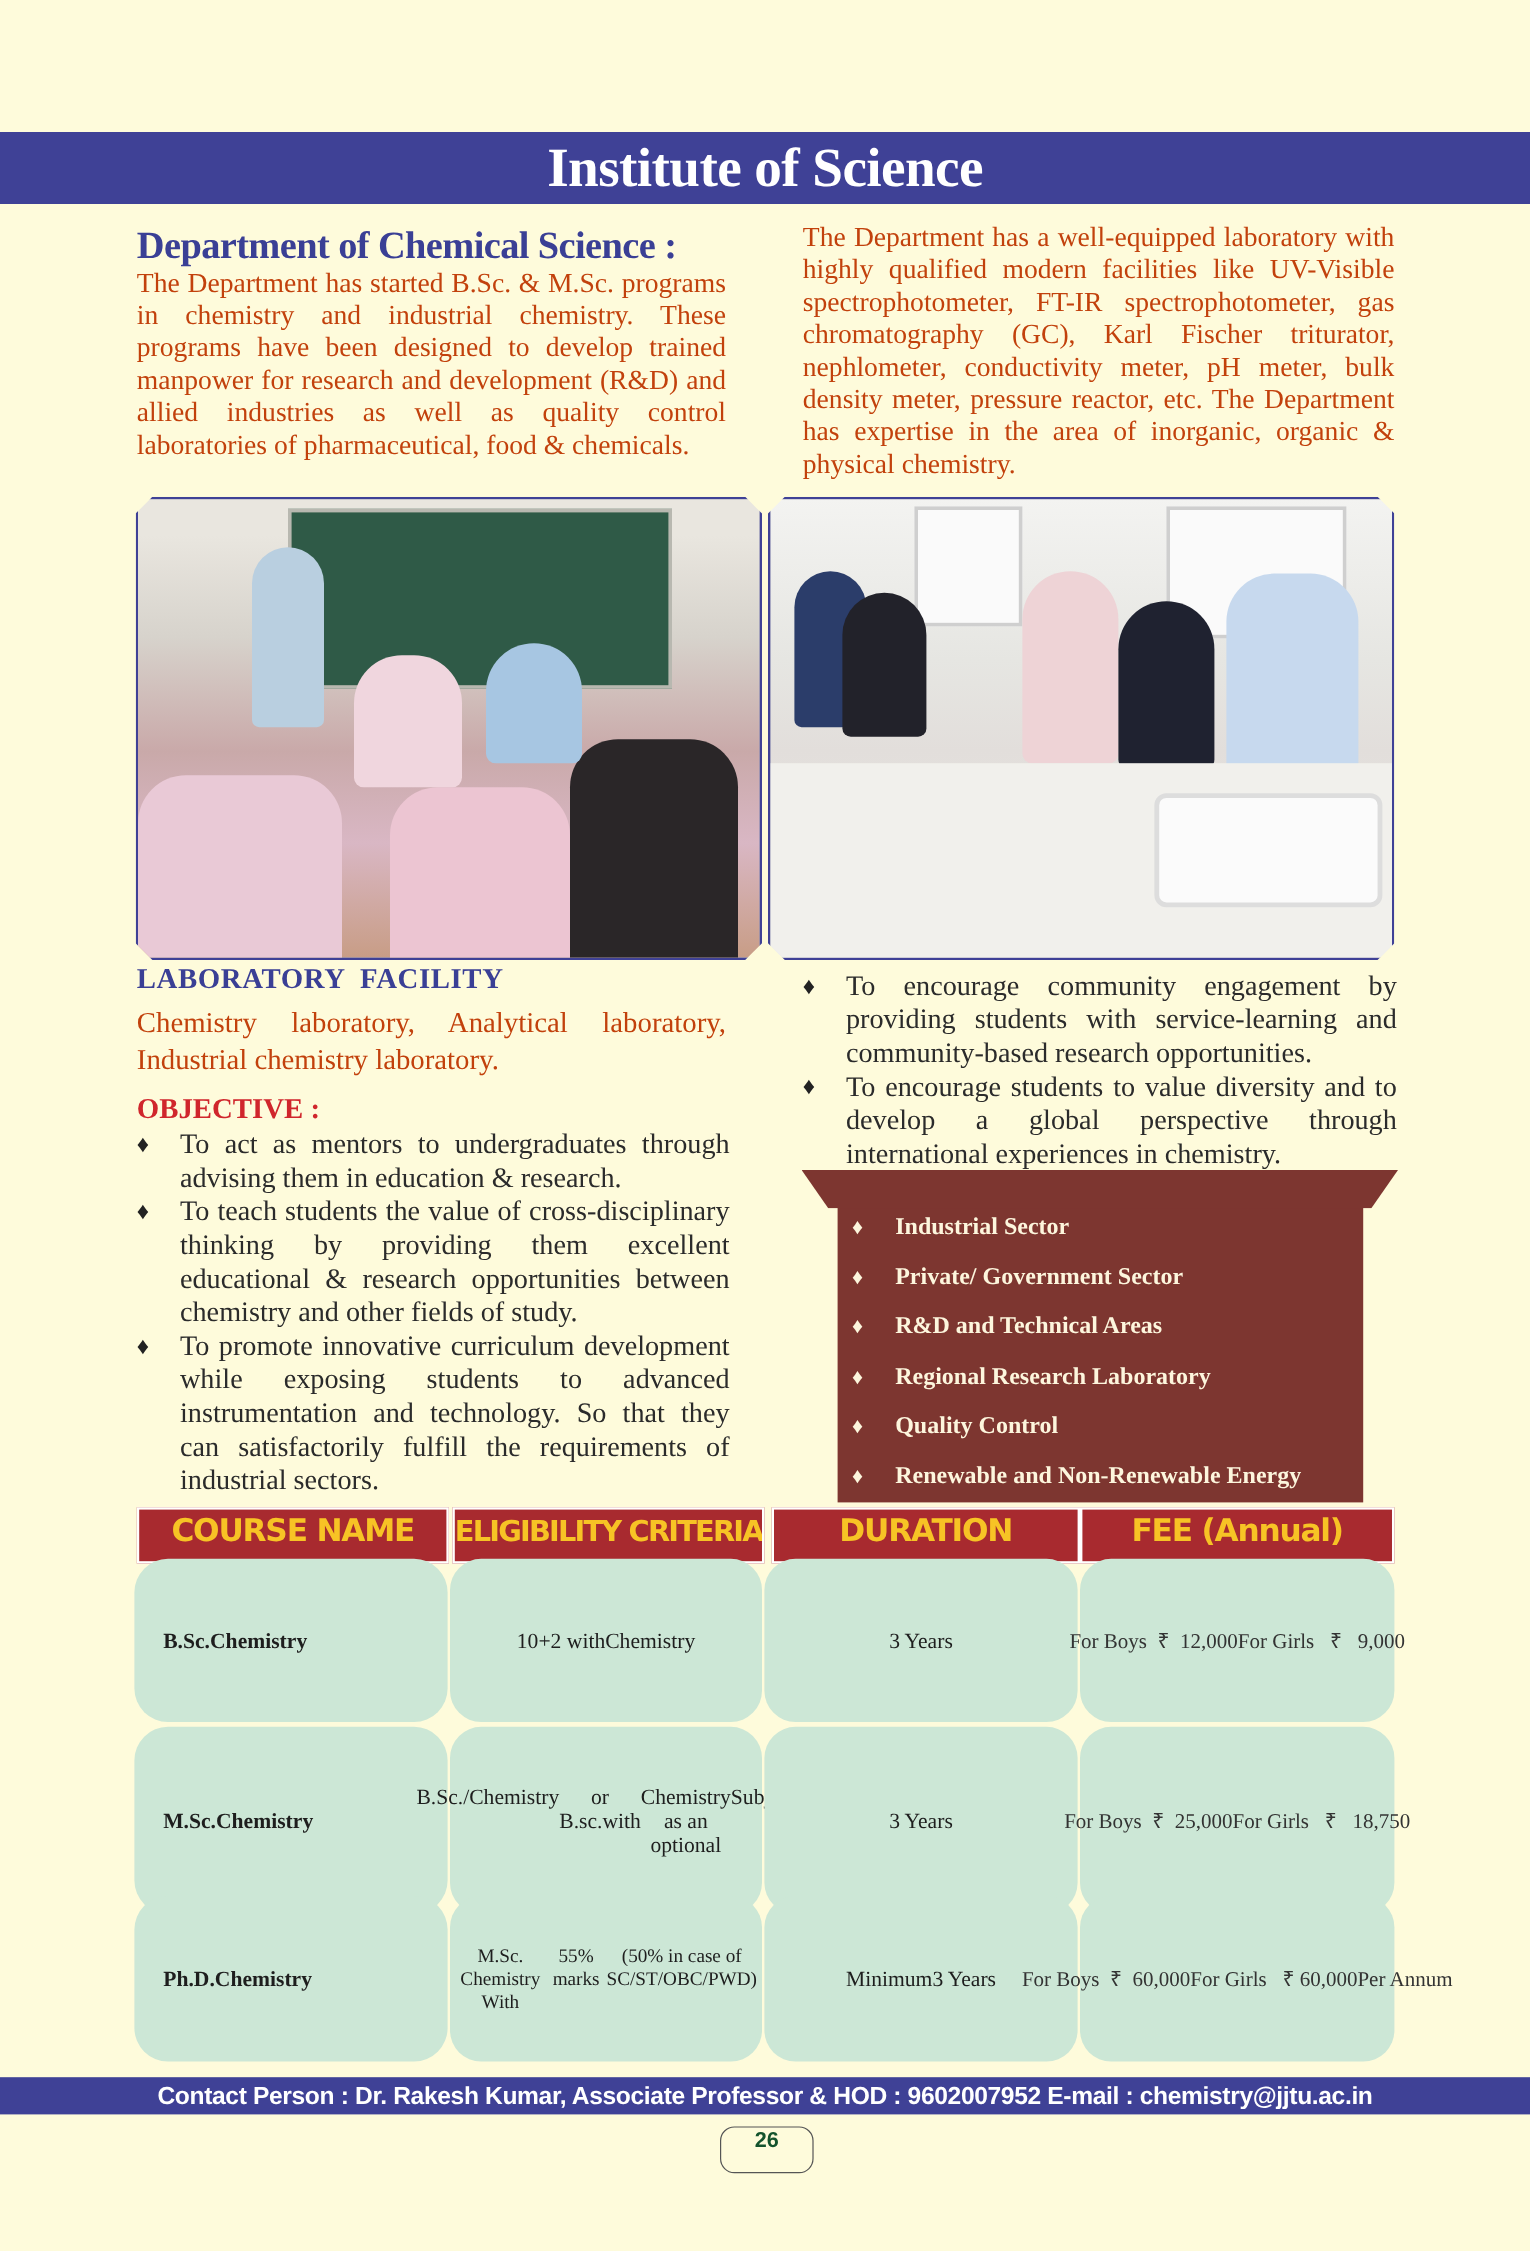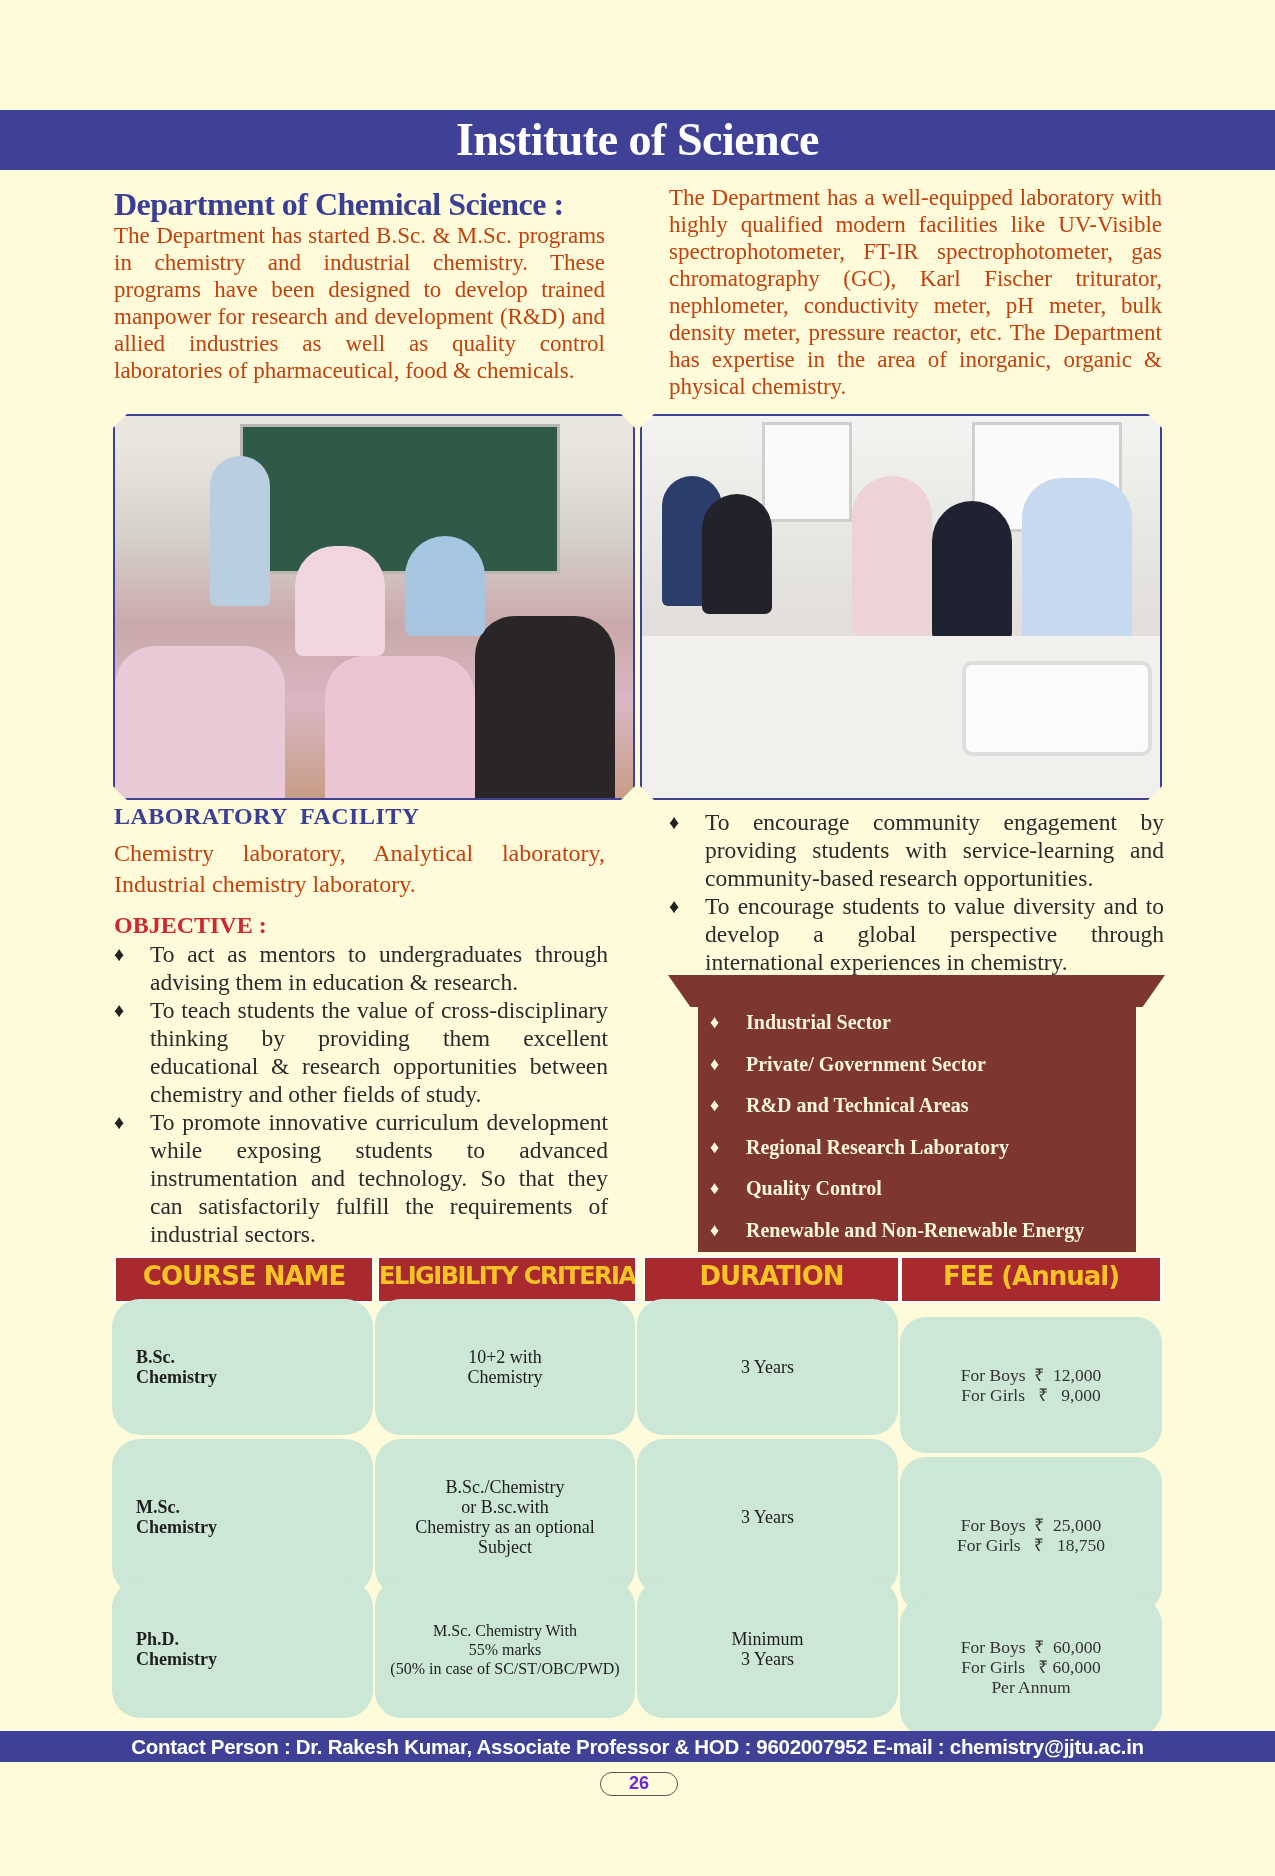--- a/index.html
+++ b/index.html
@@ -47,31 +47,31 @@
   .career li .diamond { position: absolute; left: 12px; top: 0; font-size: 18px; color: #fdf6dd; }
 
   .tbl-head { position: absolute; top: 1256px; height: 47px; background: #a82a2f; border: 2px solid #fff; text-align: center;
               color: #f7c325; font-family: "DejaVu Sans", sans-serif; font-weight: bold; font-size: 26px; line-height: 37px; letter-spacing: -1px; white-space: nowrap; overflow: hidden; }
   .h1 { left: 114px; width: 260px; } .h2 { left: 377px; width: 260px; }
   .h3 { left: 643px; width: 257px; } .h4 { left: 900px; width: 262px; }
 
   .cell { position: absolute; background: #cce7d6; border-radius: 28px; display: flex; align-items: center; font-size: 18px; line-height: 20px; color: #1e1e1e; }
   .cell.left { padding-left: 24px; font-weight: bold; }
   .cell.center { justify-content: center; text-align: center; border-radius: 26px; }
-  .cell .lines { display: flex; flex-direction: column; justify-content: flex-end; }
+  .cell .lines { display: flex; flex-direction: row; }
   .c1 { left: 112px; width: 261px; } .c2 { left: 375px; width: 260px; }
-  .c3 { left: 637px; width: 261px; } .c4 { left: 900px; width: 262px; margin-top: 18px; }
+  .c3 { left: 637px; width: 261px; } .c4 { left: 900px; width: 262px; }
   .r1 { top: 1299px; height: 136px; } .r2 { top: 1439px; height: 156px; } .r3 { top: 1580px; height: 138px; }
   .fee-line { white-space: pre; color: #333; font-size: 17.5px; }
   .elig-small { font-size: 16px; line-height: 19px; }
 
   .footer-bar { position: absolute; left: 0; top: 1731px; width: 1275px; height: 31px; background: #3f4196; text-align: center; }
   .footer-bar span { color: #ffffff; font-family: "Liberation Sans", sans-serif; font-weight: bold; font-size: 20.5px; line-height: 31px; letter-spacing: -0.3px; margin-top: 24px; }
-  .page-num { position: absolute; left: 600px; top: 1772px; width: 78px; height: 24px; border: 1.5px solid #555; border-radius: 12px; text-align: center;
-              font-family: "Liberation Sans", sans-serif; font-weight: bold; font-size: 18px; line-height: 20px; color: #6d28d9; }
+  .page-num { position: absolute; left: 600px; top: 1772px; width: 78px; height: 39px; border: 1.5px solid #555; border-radius: 12px; text-align: center;
+              font-family: "Liberation Sans", sans-serif; font-weight: bold; font-size: 18px; line-height: 20px; color: #14532d; }
 </style>
 </head>
 <body>
 
 <div class="title-bar">
   <h1>Institute of Science</h1>
 </div>
 
 <div class="dept-title">Department of Chemical Science :</div>
 <p class="col-left para intro-left">The Department has started B.Sc. &amp; M.Sc. programs in chemistry and industrial chemistry. These programs have been designed to develop trained manpower for research and development (R&amp;D) and allied industries as well as quality control laboratories of pharmaceutical, food &amp; chemicals.</p>

